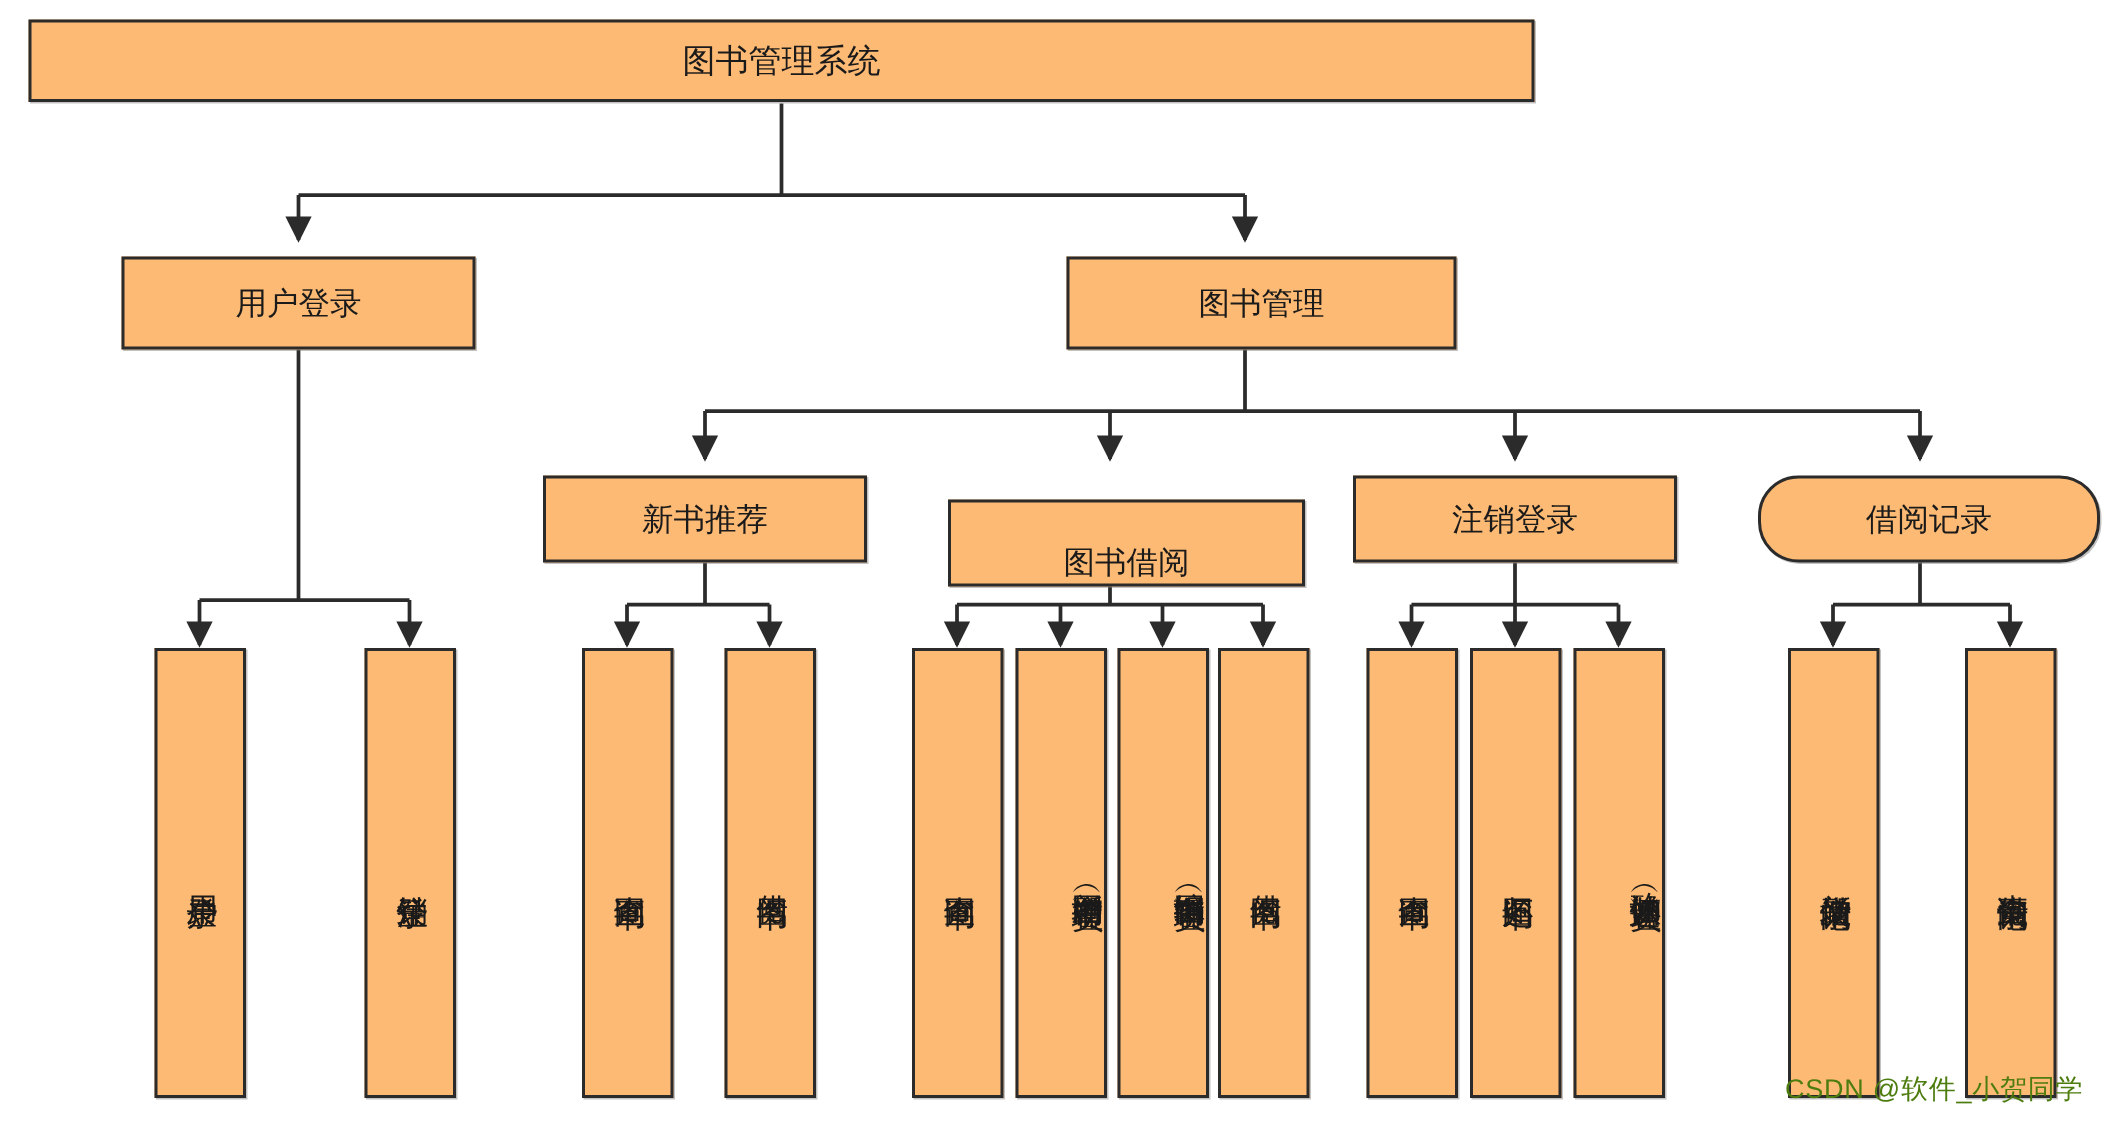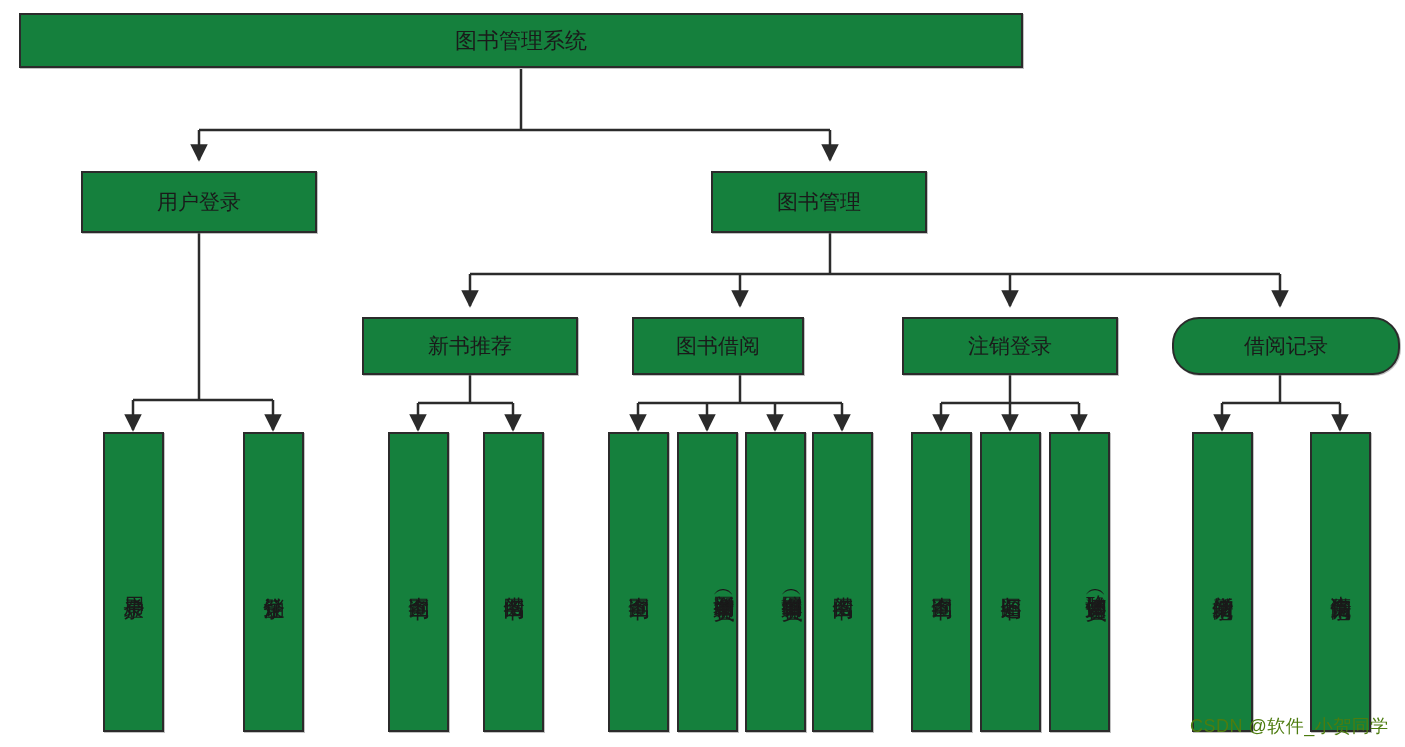--- a/index.html
+++ b/index.html
@@ -20,21 +20,21 @@
     left: 0;
     top: 0;
     width: 1405px;
     height: 747px;
     pointer-events: none;
   }
   .node {
     position: absolute;
     box-sizing: border-box;
     border: 2px solid #2b2b2b;
-    background: #15803d;
+    background: #fdba74;
     display: flex;
     align-items: center;
     justify-content: center;
     color: #1a1a1a;
     box-shadow: 1px 1px 0 rgba(120,120,120,0.45);
   }
   .node.root {
     font-size: 22px;
   }
   .node.level2 {
@@ -121,28 +121,28 @@
     </g>
   </svg>
 
   <div class="node root" style="left:19px; top:13px; width:1004px; height:55px;">
     <span>图书管理系统</span>
   </div>
 
   <div class="node level2" style="left:81px; top:171px; width:236px; height:62px;">
     <span>用户登录</span>
   </div>
-  <div class="node level2" style="left:711px; top:171px; width:216px; height:62px;">
+  <div class="node level2" style="left:711px; top:171px; width:260px; height:62px;">
     <span>图书管理</span>
   </div>
 
   <div class="node level3" style="left:362px; top:317px; width:216px; height:58px;">
     <span>新书推荐</span>
   </div>
-  <div class="node level3" style="left:632px; top:317px; width:172px; height:58px;">
+  <div class="node level3" style="left:632px; top:333px; width:238px; height:58px;align-items:flex-end;">
     <span>图书借阅</span>
   </div>
   <div class="node level3" style="left:902px; top:317px; width:216px; height:58px;">
     <span>注销登录</span>
   </div>
   <div class="node level3" style="left:1172px; top:317px; width:228px; height:58px;border-radius:27px;">
     <span>借阅记录</span>
   </div>
 
   <div class="node leaf shorttext" style="left:103px; top:432px; width:61px; height:300px;">

